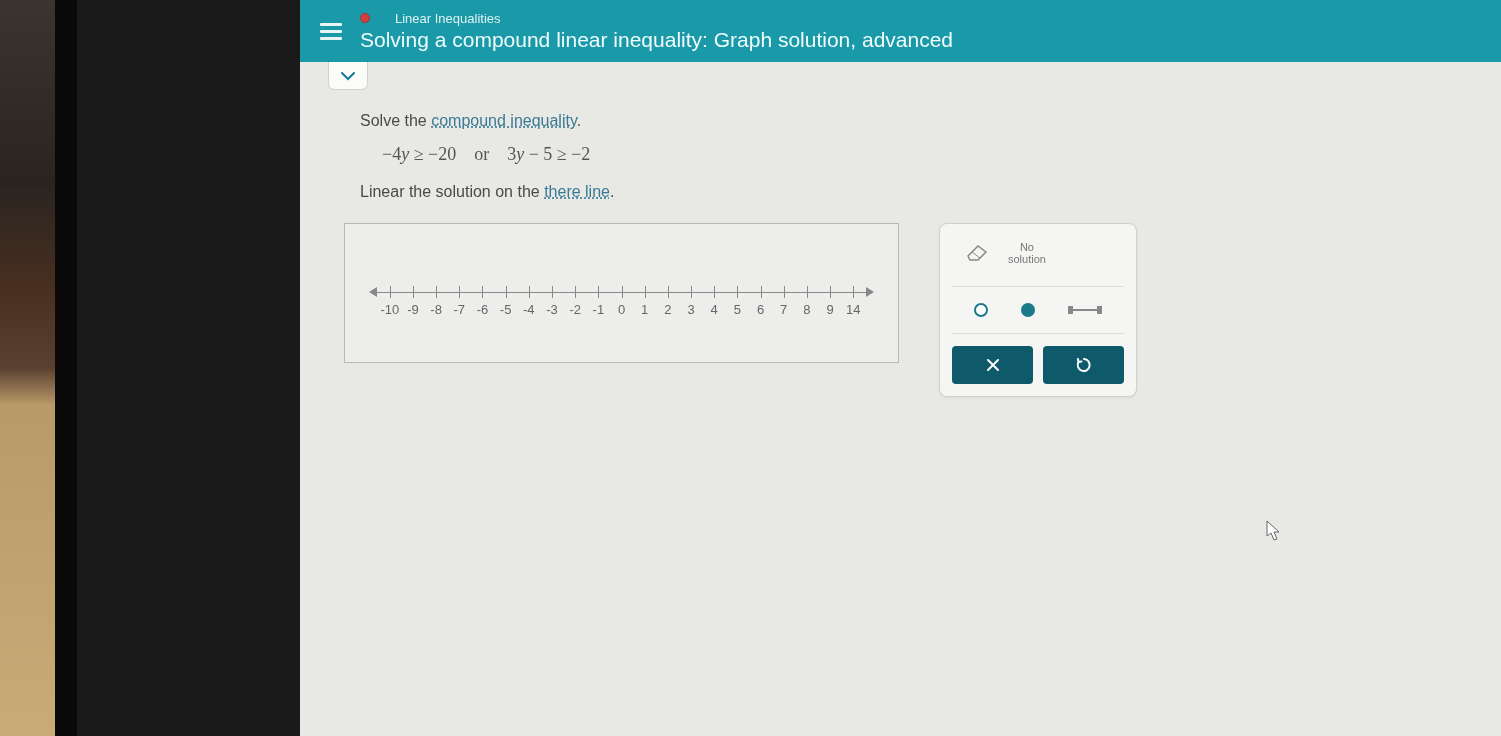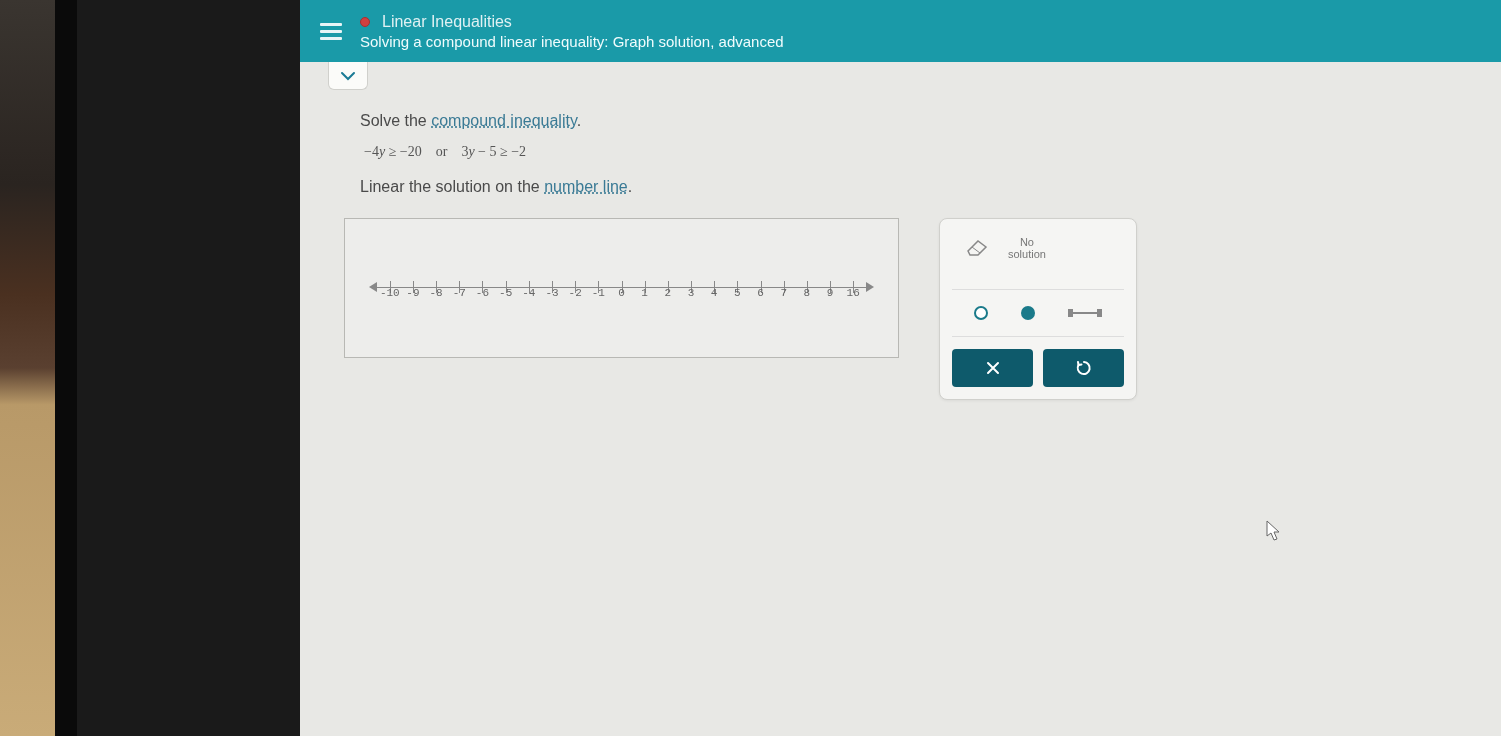--- a/index.html
+++ b/index.html
@@ -62,33 +62,33 @@
       border-radius: 1px;
     }
     .header-text {
       display: flex;
       flex-direction: column;
       gap: 2px;
     }
     .topic-line {
       display: flex;
       align-items: center;
-      gap: 12px;
-      font-size: 16px;
+      gap: 25px;
+      font-size: 13px;
       color: #dff1f3;
     }
     .red-dot {
       width: 10px;
       height: 10px;
       border-radius: 50%;
       background: #d04040;
       border: 1px solid #a83030;
     }
     .subtopic {
-      font-size: 15px;
+      font-size: 21px;
       font-weight: 500;
       color: #f0fcfd;
     }
     .content-area {
       background: #e8e8e5;
       padding: 0 0 400px 0;
     }
     .chevron-tab {
       width: 40px;
       height: 28px;
@@ -111,23 +111,23 @@
       color: #4a4a4a;
       font-size: 16px;
     }
     .link-text {
       color: #3a7a95;
       text-decoration: underline;
       text-decoration-style: dotted;
     }
     .math-line {
       font-family: 'Times New Roman', serif;
-      font-size: 14px;
+      font-size: 18px;
       color: #555;
-      margin: 14px 0 18px 20px;
+      margin: 14px 0 18px 38px;
       font-style: italic;
     }
     .math-line .op {
       font-style: normal;
     }
     .instr {
       margin-bottom: 4px;
       margin-left: 16px;
     }
     .work-row {
@@ -175,41 +175,40 @@
     }
     .tick {
       position: absolute;
       top: 2px;
       width: 1px;
       height: 12px;
       background: #888;
     }
     .tick-label {
       position: absolute;
-      top: 8px;
-      font-size: 11px;
+      top: 18px;
+      font-size: 13px;
       color: #666;
       transform: translateX(-50%);
       white-space: nowrap;
-      font-family: Liberation Mono, monospace;
     }
     .tool-panel {
       width: 198px;
       background: #f5f5f3;
       border: 1px solid #d0d0cc;
       border-radius: 8px;
       padding: 12px;
       box-shadow: 0 1px 3px rgba(0,0,0,0.06);
     }
     .tool-top {
       display: flex;
       gap: 18px;
       align-items: center;
       justify-content: flex-start;
-      padding: 4px 10px 28px 10px;
+      padding: 4px 10px 20px 10px;
       border-bottom: 1px solid #ddd;
     }
     .eraser-icon svg {
       width: 28px;
       height: 22px;
     }
     .nosol {
       font-size: 11px;
       color: #777;
       line-height: 1.1;
@@ -316,21 +315,21 @@
     <div class="problem">
       <div class="instr">
         <span>Solve the </span><span class="link-text">compound inequality</span><span>.</span>
       </div>
 
       <div class="math-line">
         <span class="op">−4</span>y <span class="op">≥ −20</span> &nbsp;&nbsp; <span class="op" style="font-style:normal">or</span> &nbsp;&nbsp; <span class="op">3</span>y <span class="op">− 5 ≥ −2</span>
       </div>
 
       <div class="instr">
-        <span>Linear the solution on the </span><span class="link-text">number line</span><span>.</span>
+        <span>Linear the solution on the </span><span class="link-text">there line</span><span>.</span>
       </div>
 
       <div class="work-row">
         <div class="numline-box">
           <div class="numline" id="numline">
             <div class="axis"></div>
             <div class="arrow-left"></div>
             <div class="arrow-right"></div>
           <div class="tick" style="left: 3%;"></div>
               <div class="tick-label" style="left: 3%;">-10</div>
@@ -366,21 +365,21 @@
               <div class="tick-label" style="left: 73.5%;">5</div>
               <div class="tick" style="left: 78.2%;"></div>
               <div class="tick-label" style="left: 78.2%;">6</div>
               <div class="tick" style="left: 82.9%;"></div>
               <div class="tick-label" style="left: 82.9%;">7</div>
               <div class="tick" style="left: 87.6%;"></div>
               <div class="tick-label" style="left: 87.6%;">8</div>
               <div class="tick" style="left: 92.3%;"></div>
               <div class="tick-label" style="left: 92.3%;">9</div>
               <div class="tick" style="left: 97%;"></div>
-              <div class="tick-label" style="left: 97%;">16</div>
+              <div class="tick-label" style="left: 97%;">14</div>
             </div>
         </div>
 
         <div class="tool-panel">
           <div class="tool-top">
             <span class="eraser-icon">
               <svg viewBox="0 0 28 22">
                 <path d="M6 16 L16 6 L24 12 L16 20 L8 20 Z" fill="none" stroke="#888" stroke-width="1.5"></path>
                 <path d="M10 12 L18 18" stroke="#888" stroke-width="1"></path>
               </svg>

